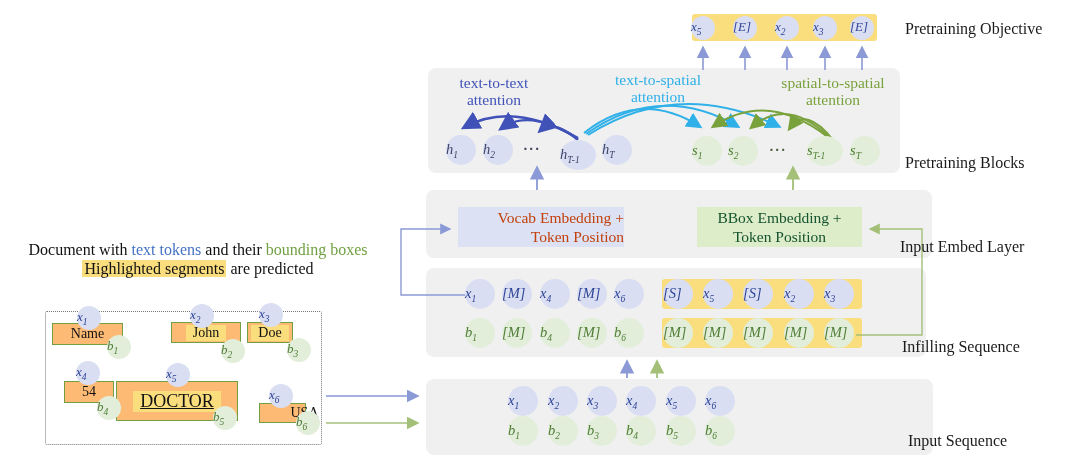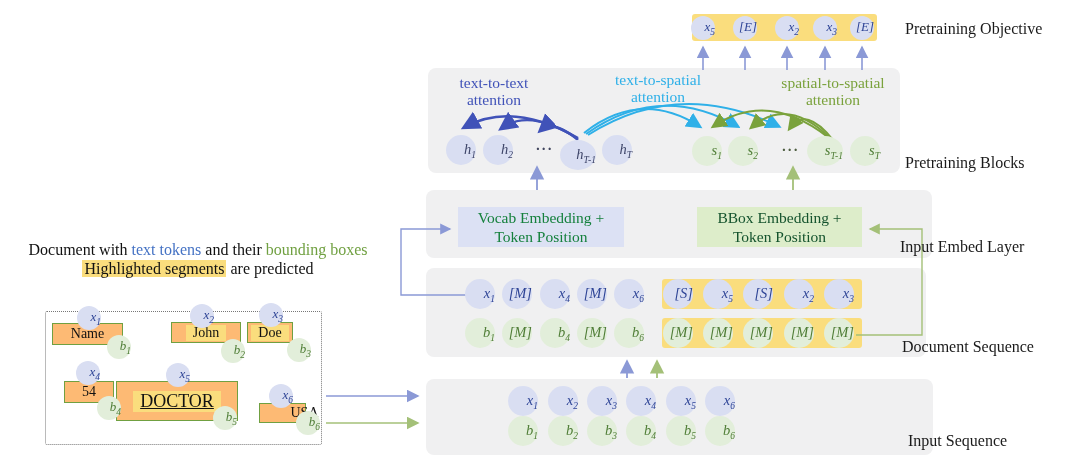--- a/index.html
+++ b/index.html
@@ -4,41 +4,41 @@
 <style>
   html,body { margin:0; padding:0; background:#fff; }
   .stage { position:relative; width:1080px; height:461px; background:#fff;
            font-family:"Liberation Serif", serif; overflow:hidden; }
 
   .band { position:absolute; background:#f0f0f1; border-radius:8px; }
 
   .hl-strip { position:absolute; background:#fadd7d; border-radius:3px; }
 
   .token { position:absolute; transform:translate(-50%,-50%); width:30px; height:30px;
-           border-radius:50%; display:flex; align-items:center; justify-content:flex-end;
+           border-radius:50%; display:flex; align-items:center; justify-content:flex-start;
            font-style:italic; font-size:14.5px; z-index:5; }
   .token .tt { white-space:nowrap; }
   .token sub { font-size:9.5px; }
   .tok-blue  { background:#d9def2; color:#2e4496; }
   .tok-green { background:#e2eeda; color:#4f7d36; }
   .tok-dots  { background:transparent; color:#41465e; font-weight:bold; letter-spacing:1px; font-style:normal; }
   .tok-dots-g{ background:transparent; color:#4e5e41; font-weight:bold; letter-spacing:1px; font-style:normal; }
   .badge { width:24px; height:24px; font-size:13px; }
 
   .side-label { position:absolute; font-size:16px; color:#1a1a1a; white-space:nowrap; z-index:6; }
 
   .attn-label { position:absolute; transform:translateX(-50%); text-align:center;
                 font-size:15.5px; line-height:16.5px; z-index:6; white-space:nowrap; }
   .attn-t2t { color:#4052b8; }
   .attn-t2s { color:#2fb0e8; }
   .attn-s2s { color:#7aa23c; }
 
   .embed-box { position:absolute; text-align:center; font-size:15.5px; line-height:19px;
                display:flex; flex-direction:column; justify-content:center; z-index:5; }
-  .embed-vocab { background:#dce1f4; color:#15803d; }
+  .embed-vocab { background:#dce1f4; color:#c2410c;align-items:flex-end; }
   .embed-bbox  { background:#ddedca; color:#14532d; }
 
   .caption { position:absolute; left:8px; top:240px; width:380px; text-align:center;
              font-size:16px; line-height:19px; color:#111; z-index:6; }
   .cap-blue  { color:#4472c4; }
   .cap-green { color:#70a041; }
   .cap-hl    { background:#fadd7d; padding:0 2px; }
 
   .doc-box { position:absolute; left:45px; top:311px; width:275px; height:132px;
              border:1.5px dotted #777; border-radius:2px; z-index:2; }
@@ -291,21 +291,21 @@
   <span class="token tok-green" style="left:681px; top:431px;">
       <span class="tt"><span>b</span><sub>5</sub></span>
     </span>
   <span class="token tok-green" style="left:720px; top:431px;">
       <span class="tt"><span>b</span><sub>6</sub></span>
     </span>
 
   <div class="side-label" style="left:905px; top:20px;">Pretraining Objective</div>
   <div class="side-label" style="left:905px; top:154px;">Pretraining Blocks</div>
   <div class="side-label" style="left:900px; top:238px;">Input Embed Layer</div>
-  <div class="side-label" style="left:902px; top:338px;">Document Sequence</div>
+  <div class="side-label" style="left:902px; top:338px;">Infilling Sequence</div>
   <div class="side-label" style="left:908px; top:432px;">Input Sequence</div>
 
   <div class="caption">
     <div><span>Document with </span><span class="cap-blue">text tokens</span><span> and their </span><span class="cap-green">bounding boxes</span></div>
     <div><span class="cap-hl">Highlighted segments</span><span> are predicted</span></div>
   </div>
 
   <div class="doc-box"></div>
 
   <div class="field" style="left:52px; top:323px; width:71px; height:22px;">

